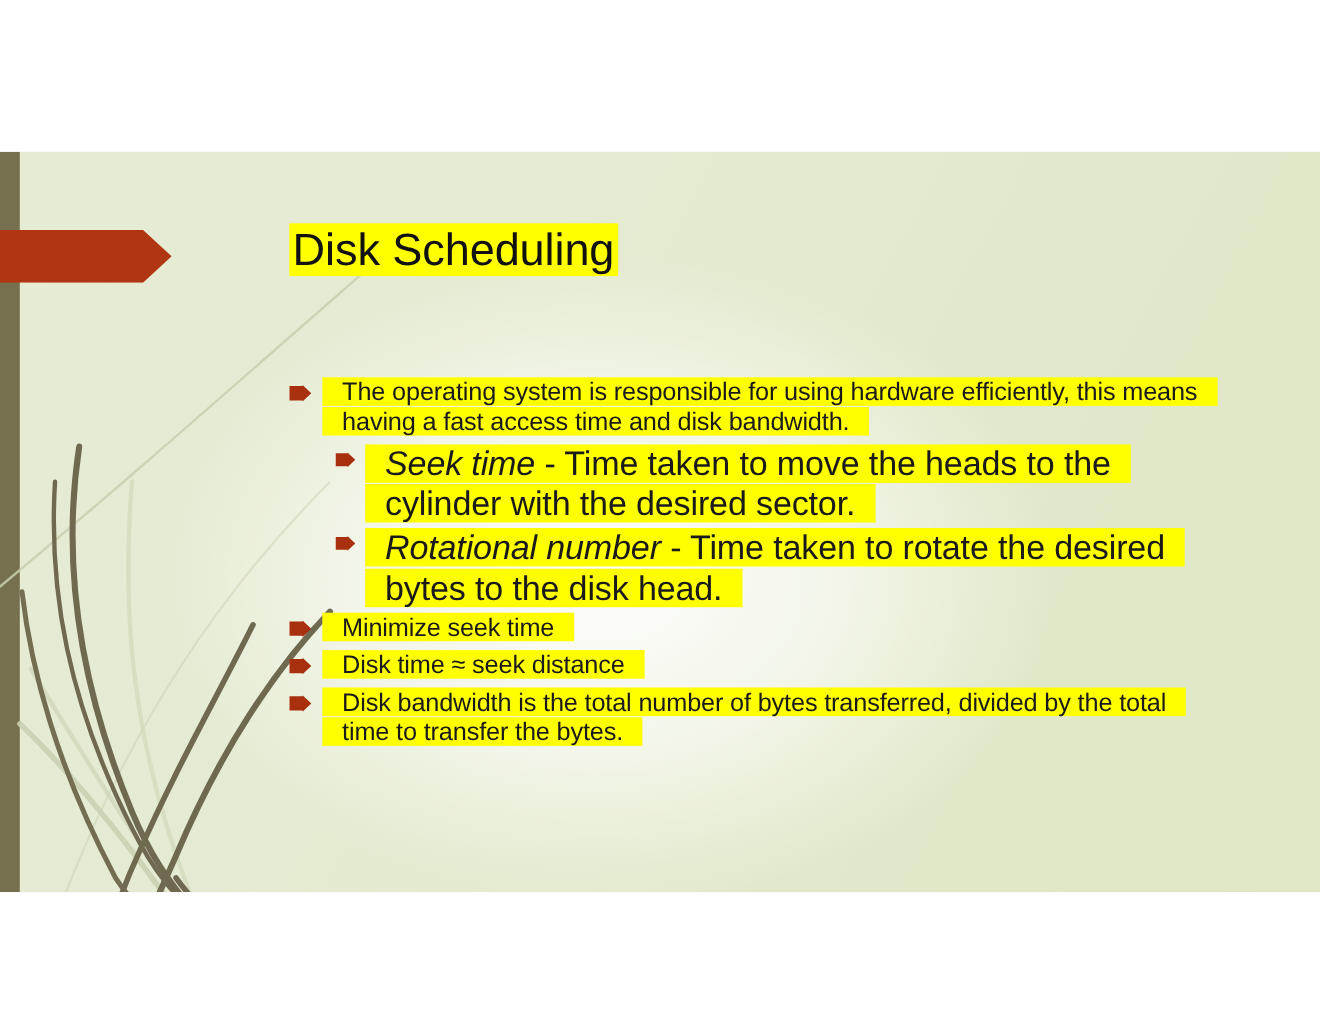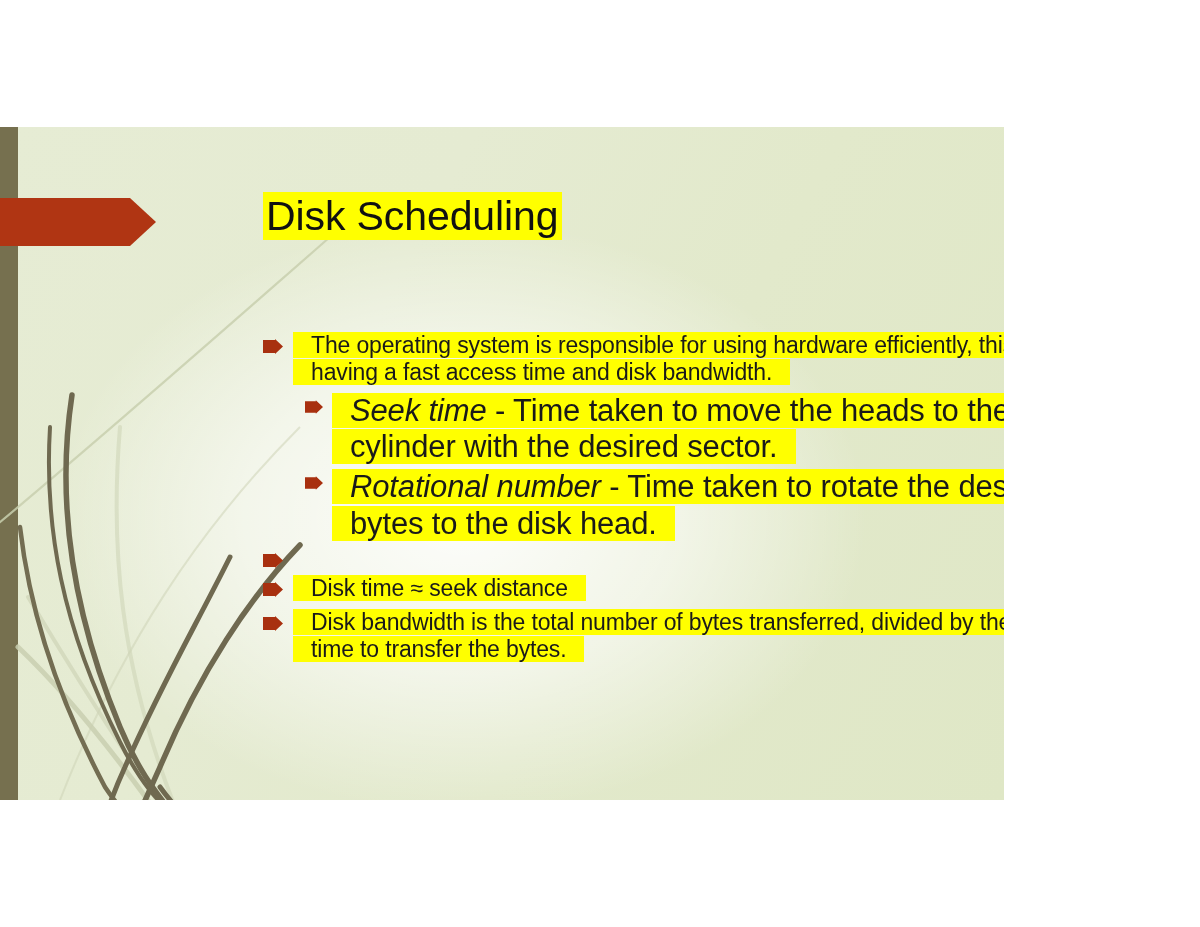--- a/index.html
+++ b/index.html
@@ -18,22 +18,22 @@
     position: relative;
     width: 1200px;
     height: 927px;
     background: #ffffff;
   }
 
   
   #slide {
     position: absolute;
     left: 0;
-    top: 127px;
-    width: 1004px;
+    top: 138px;
+    width: 1200px;
     height: 673px;
     overflow: hidden;
     background:
       radial-gradient(ellipse 520px 380px at 46% 58%,
           rgba(255,255,255,0.92) 0%,
           rgba(255,255,255,0.55) 42%,
           rgba(255,255,255,0.0) 78%),
       linear-gradient(118deg, #e6ecd4 0%, #e5ebd2 35%, #e2e9cb 62%, #dfe7c6 100%);
   }
 
@@ -200,20 +200,21 @@
         <svg class="pennant" width="18" height="14" viewBox="0 0 20 15">
           <polygon points="0,1 12,1 12,0 20,7.5 12,15 12,14 0,14" fill="#a8300f"></polygon>
         </svg>
         <div class="btext"><span class="hl"><span class="term">Rotational number</span><span> - Time taken to rotate the desired bytes to the disk head.</span></span></div>
       </div>
 
       <div class="bullet-row lvl1">
         <svg class="pennant" width="20" height="15" viewBox="0 0 20 15">
           <polygon points="0,1 12,1 12,0 20,7.5 12,15 12,14 0,14" fill="#a8300f"></polygon>
         </svg>
+        <div class="btext"><span class="hl">Minimize seek time</span></div>
       </div>
 
       <div class="spacer-sm"></div>
 
       <div class="bullet-row lvl1">
         <svg class="pennant" width="20" height="15" viewBox="0 0 20 15">
           <polygon points="0,1 12,1 12,0 20,7.5 12,15 12,14 0,14" fill="#a8300f"></polygon>
         </svg>
         <div class="btext"><span class="hl">Disk time ≈ seek distance</span></div>
       </div>

